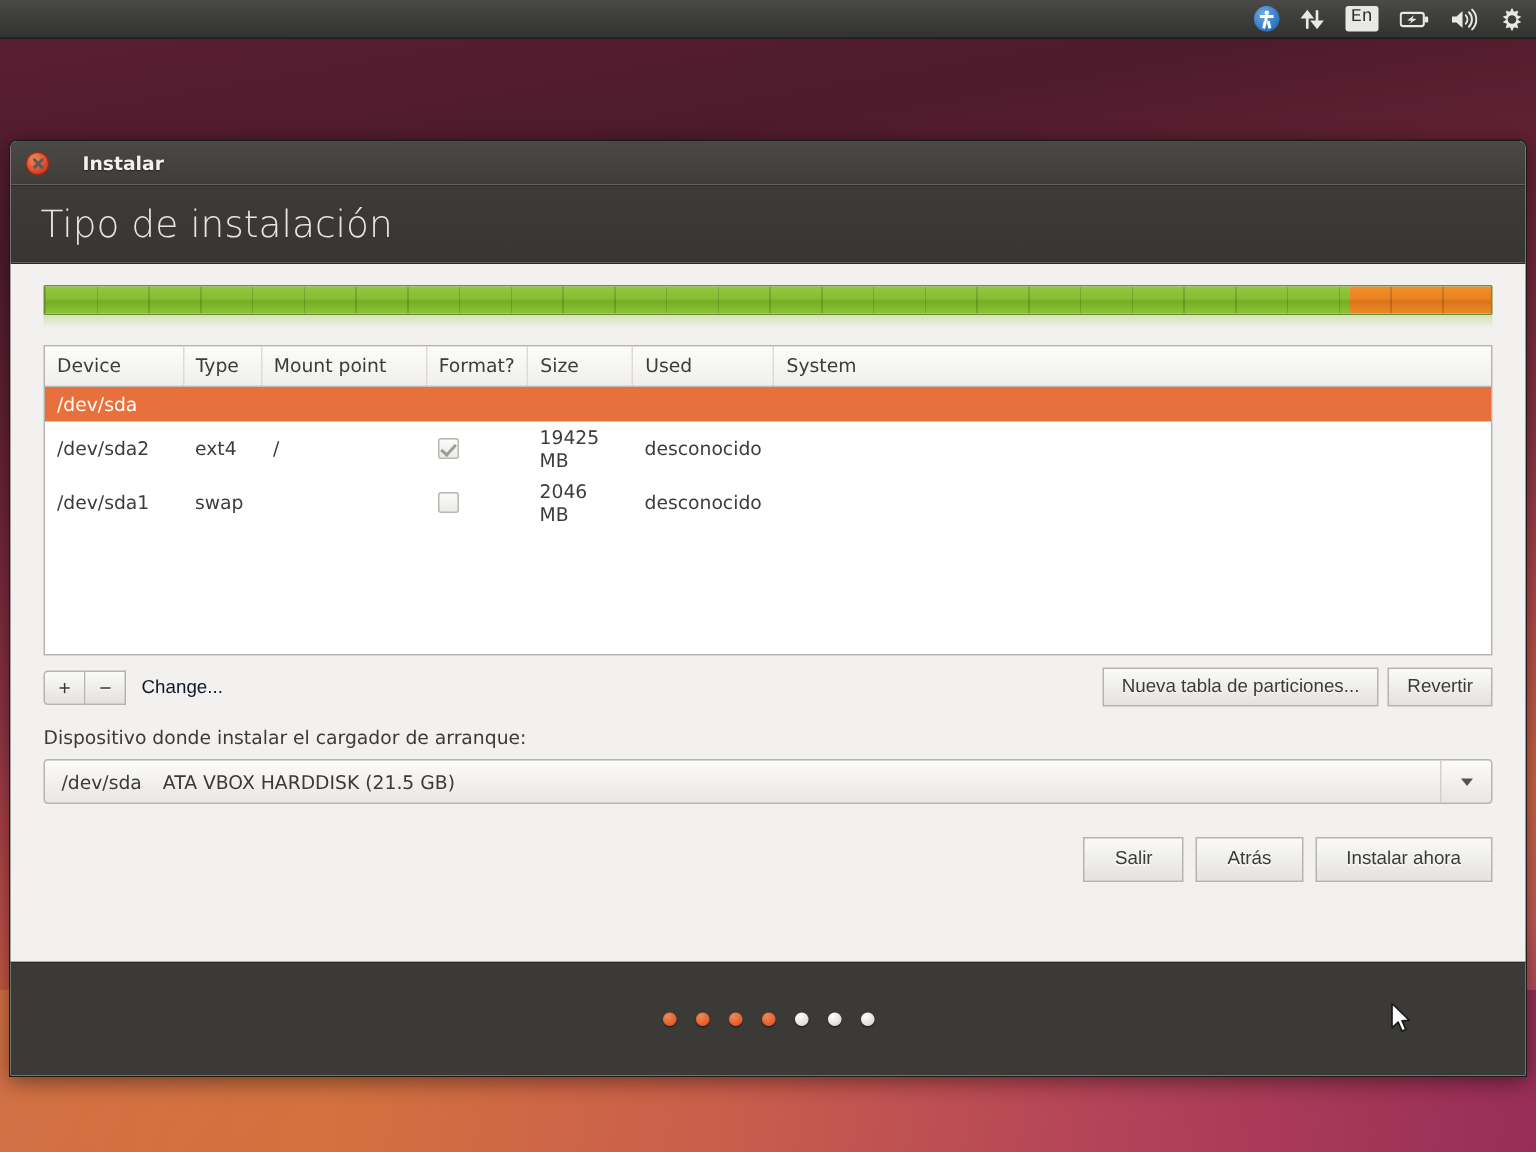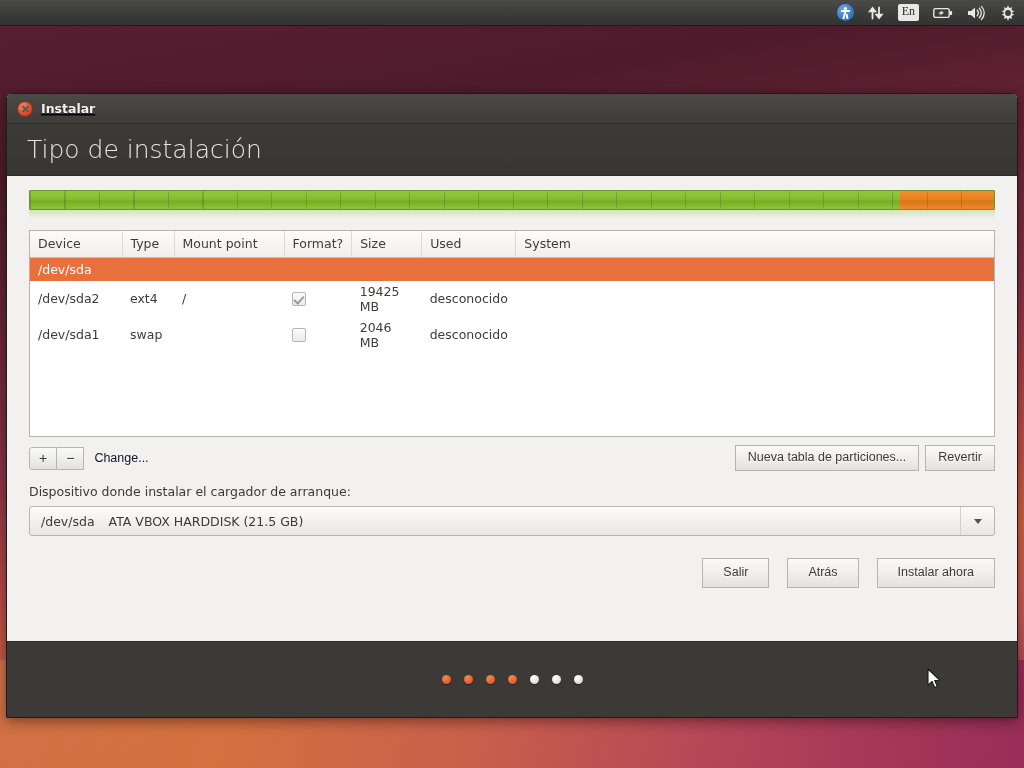--- a/index.html
+++ b/index.html
@@ -63,41 +63,40 @@
     transform: rotate(14deg);
   }
   .a11y-person .leg-r {
     position: absolute; left: 5px; top: 7px; width: 1.6px; height: 5px; background: #fff;
     transform: rotate(-14deg);
   }
 
   .kbd-badge {
     font-size: 12px; color: #2c2c2c; background: #e8e8e6;
     border-radius: 2px; padding: 1px 4px 2px; line-height: 1.1;
-    font-family: Liberation Serif, serif;
+    font-family: Liberation Mono, monospace;
   }
 
   
   #installer-window {
     position: absolute; left: 6px; top: 93px; width: 1012px; height: 625px;
     background: #f2f1f0;
     border: 1px solid #1d1c1a;
     border-radius: 5px 5px 0 0;
     box-shadow: 0 3px 14px rgba(0,0,0,0.45);
     overflow: hidden;
     z-index: 5;
     display: flex; flex-direction: column;
   }
 
   #title-bar {
     height: 30px; flex: 0 0 30px;
     background: linear-gradient(to bottom, #4b4945 0%, #3f3d3a 100%);
-    display: flex; align-items: center; padding-left: 10px; gap: 8px;
+    display: flex; align-items: center; padding-left: 10px; gap: 22px;
     border-bottom: 1px solid #2b2a28;
-    text-decoration: underline;
   }
   #close-btn {
     width: 16px; height: 16px; border-radius: 50%;
     background: radial-gradient(circle at 35% 30%, #f08a5c, #d9472a 65%, #ab3a22);
     border: 1px solid #8e3018;
     display: flex; align-items: center; justify-content: center;
     cursor: pointer; position: relative;
   }
   #close-btn .x1, #close-btn .x2 {
     position: absolute; width: 9px; height: 1.6px; background: #5c5a58; border-radius: 1px;
@@ -263,21 +262,21 @@
   }
   #combo-arrow {
     width: 0; height: 0;
     border-left: 4.5px solid transparent;
     border-right: 4.5px solid transparent;
     border-top: 5px solid #55534f;
   }
 
   
   #bottom-buttons {
-    margin-top: 22px; display: flex; justify-content: flex-end; gap: 18px;
+    margin-top: 22px; display: flex; justify-content: flex-end; gap: 8px;
   }
   #bottom-buttons .btn { padding: 6px 20px 7px; font-size: 12.5px; }
 
   
   #footer {
     flex: 0 0 76px;
     background: #3c3a37;
     border-top: 1px solid #2c2b29;
     display: flex; align-items: center; justify-content: center;
   }

